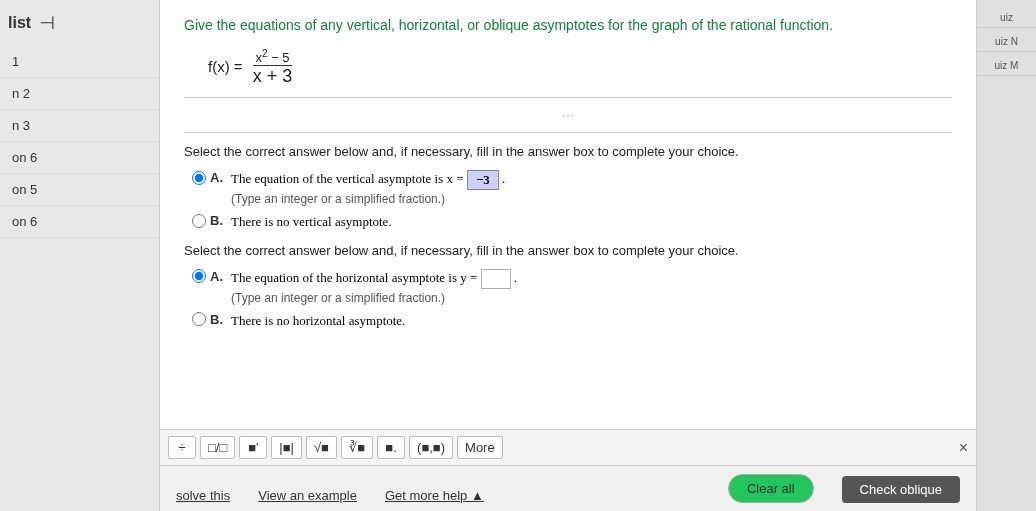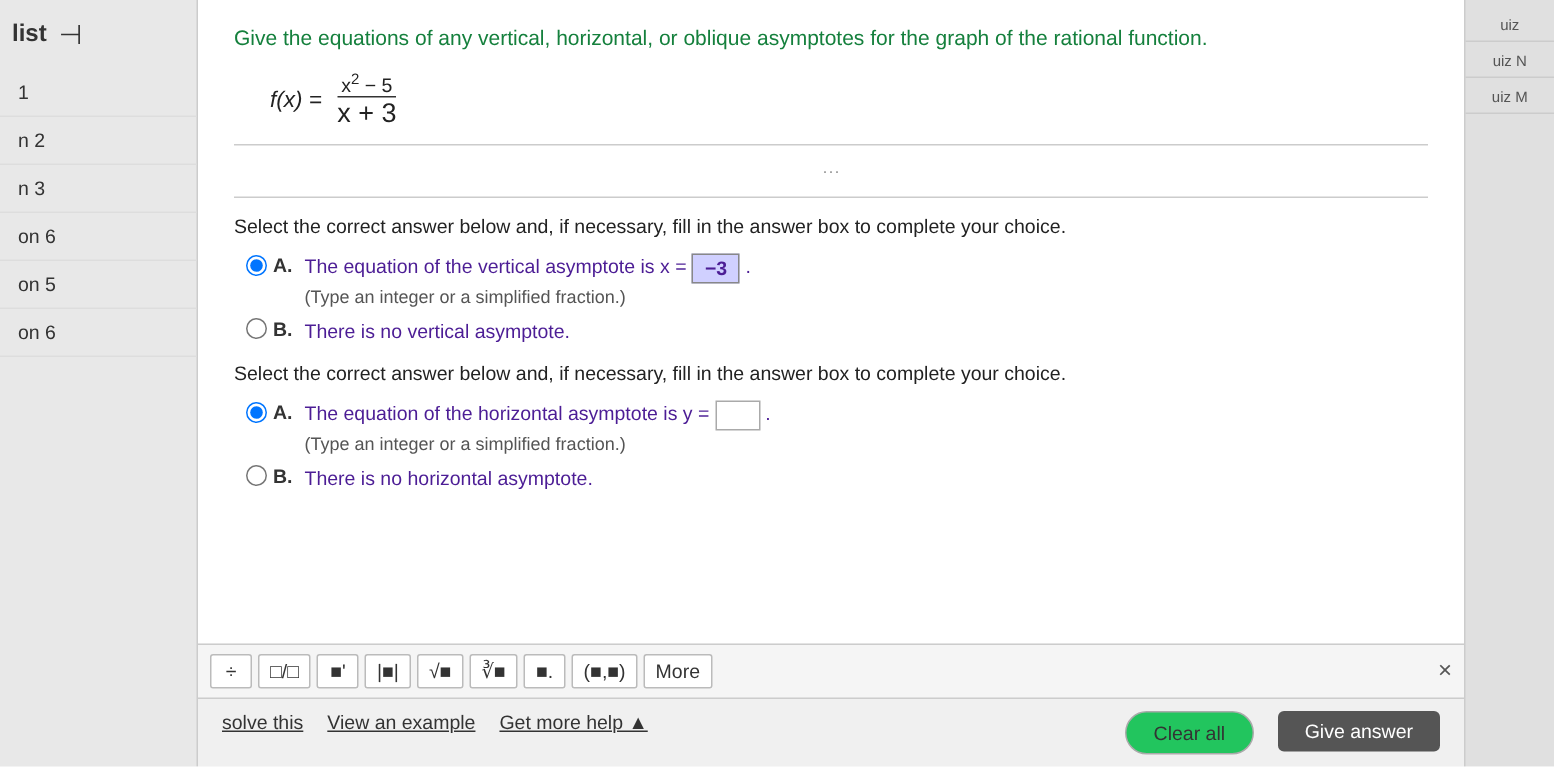--- a/index.html
+++ b/index.html
@@ -8,21 +8,21 @@
       font-size: 14px;
       background: #f0f0f0;
       width: 1036px;
       height: 511px;
       overflow: hidden;
       display: flex;
     }
 
     
     .sidebar {
-      width: 132px;
+      width: 160px;
       background: #e8e8e8;
       border-right: 1px solid #ccc;
       padding: 8px 0;
       flex-shrink: 0;
       display: flex;
       flex-direction: column;
     }
     .sidebar-header {
       display: flex;
       align-items: center;
@@ -91,21 +91,20 @@
       line-height: 1.4;
     }
 
     .function-display {
       font-size: 15px;
       margin: 10px 0 10px 24px;
       color: #222;
     }
 
     .function-display .func-name {
-      font-style: italic;
     }
 
     .fraction {
       display: inline-flex;
       flex-direction: column;
       align-items: center;
       vertical-align: middle;
       margin-left: 4px;
     }
     .fraction .numerator {
@@ -153,22 +152,23 @@
     }
 
     .answer-option .option-label {
       font-weight: bold;
       color: #333;
       font-size: 13px;
     }
 
     .answer-option .option-text {
       font-size: 13px;
-      color: #4c1d95;
+      color: #000000;
       line-height: 1.5;
+      font-family: Liberation Serif, serif;
     }
 
     .answer-option .option-hint {
       font-size: 12px;
       color: #555;
       margin-top: 2px;
       margin-left: 0;
     }
 
     .answer-input-box {
@@ -223,22 +223,22 @@
       font-size: 16px;
       color: #555;
     }
 
     
     .bottom-bar {
       background: #f0f0f0;
       border-top: 1px solid #ccc;
       padding: 8px 16px;
       display: flex;
-      align-items: flex-start;
-      gap: 16px;
+      align-items: flex-end;
+      gap: 28px;
     }
 
     .bottom-btn {
       background: none;
       border: none;
       cursor: pointer;
       font-size: 13px;
       color: #333;
       text-decoration: underline;
     }
@@ -370,21 +370,21 @@
     <button class="math-btn">More</button>
     <span class="math-toolbar-close">×</span>
   </div>
 
   <div class="bottom-bar">
     <button class="bottom-btn">solve this</button>
     <button class="bottom-btn">View an example</button>
     <button class="bottom-btn">Get more help ▲</button>
     <div class="bottom-spacer"></div>
     <button class="clear-all-btn">Clear all</button>
-    <button class="check-answer-btn">Give answer</button>
+    <button class="check-answer-btn">Check oblique</button>
   </div>
 </div>
 
 <div class="right-sidebar">
   <div class="right-sidebar-item">uiz</div>
   <div class="right-sidebar-item">uiz N</div>
   <div class="right-sidebar-item">uiz M</div>
 </div>
 
 </body></html>

